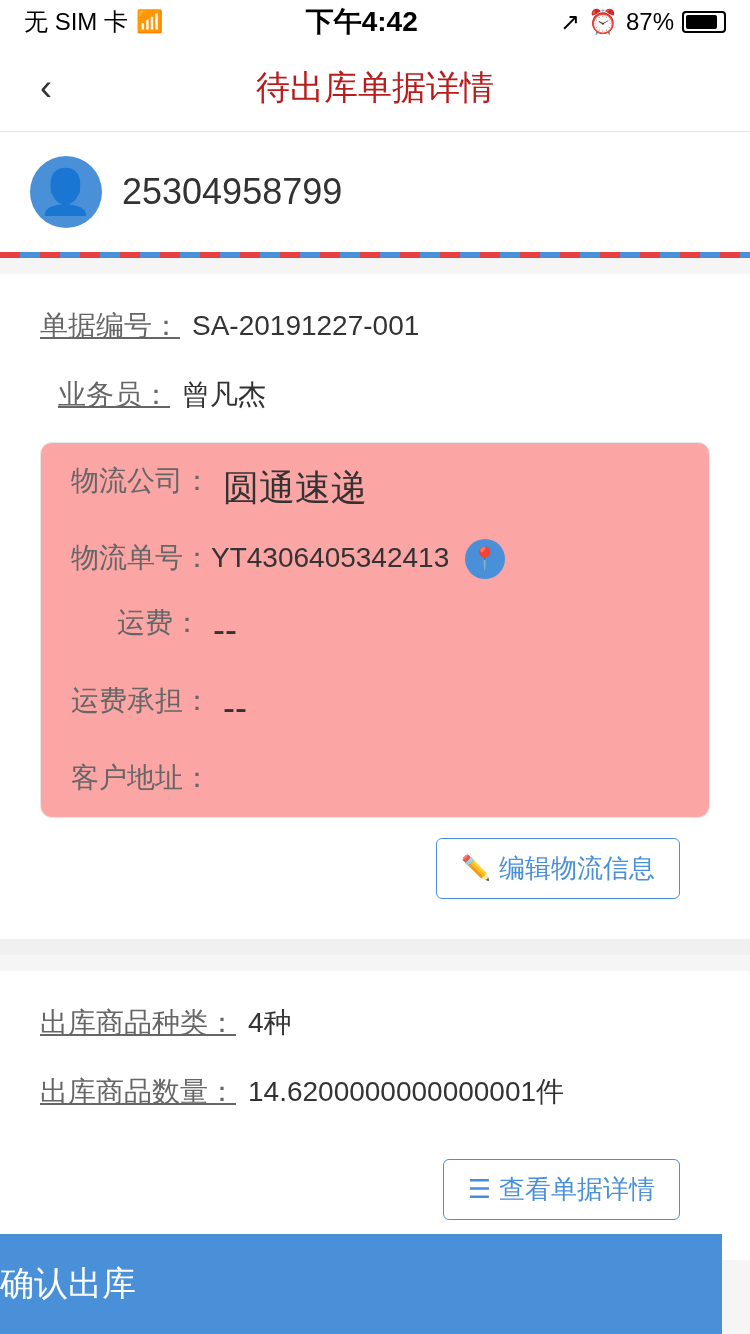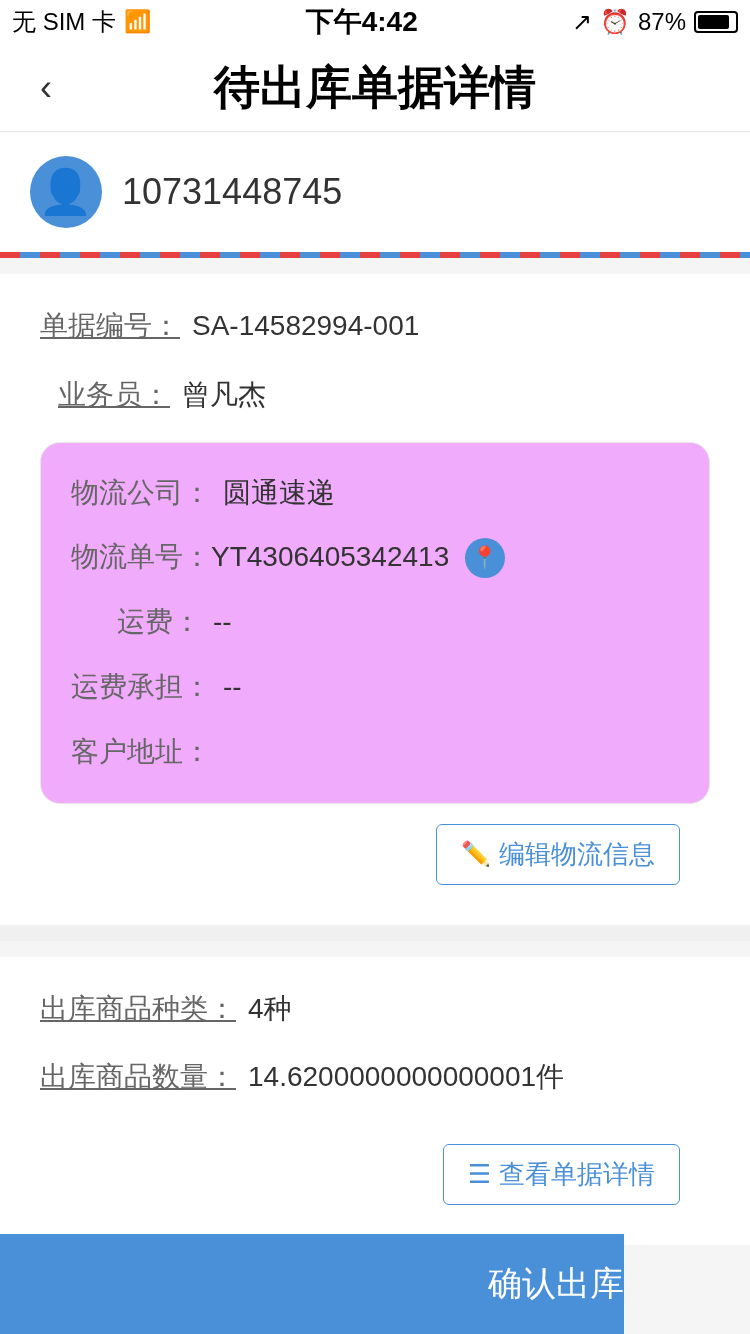--- a/index.html
+++ b/index.html
@@ -14,21 +14,21 @@
       position: relative;
     }
 
     
     .status-bar {
       height: 44px;
       background: #fff;
       display: flex;
       align-items: center;
       justify-content: space-between;
-      padding: 0 12px;
+      padding: 0 24px;
       font-size: 24px;
       color: #000;
     }
     .status-left { display: flex; align-items: center; gap: 8px; }
     .status-center { font-weight: 600; font-size: 28px; }
     .status-right { display: flex; align-items: center; gap: 8px; font-size: 24px; }
     .wifi-icon { font-size: 22px; }
     .battery-bar {
       width: 44px; height: 22px;
       border: 2px solid #000;
@@ -58,23 +58,23 @@
     .nav-back {
       font-size: 36px;
       color: #333;
       cursor: pointer;
       padding: 10px;
     }
     .nav-title {
       position: absolute;
       left: 50%;
       transform: translateX(-50%);
-      font-size: 46px;
-      font-weight: 700;
-      color: #000000;
+      font-size: 34px;
+      font-weight: 400;
+      color: #b91c1c;
     }
 
     
     .phone-header {
       background: #fff;
       padding: 24px 30px;
       display: flex;
       align-items: center;
       gap: 20px;
     }
@@ -132,43 +132,43 @@
     }
     .info-value {
       color: #333;
       font-size: 28px;
       margin-left: 12px;
       flex: 1;
     }
 
     
     .logistics-section {
-      background: #f0abfc;
+      background: #fca5a5;
       border: 1px solid #e8e8e8;
-      border-radius: 20px;
+      border-radius: 12px;
       margin-top: 24px;
-      padding: 28px 30px;
+      padding: 16px 30px;
     }
     .logistics-row {
       display: flex;
       align-items: flex-start;
       margin-bottom: 20px;
       line-height: 1.6;
     }
     .logistics-row:last-child { margin-bottom: 0; gap: 40px; }
     .logistics-label {
       color: #666;
       font-size: 28px;
       min-width: 130px;
       text-align: right;
       flex-shrink: 0;
     }
     .logistics-value {
       color: #333;
-      font-size: 28px;
+      font-size: 36px;
       margin-left: 12px;
       flex: 1;
     }
     .tracking-row {
       display: flex;
       align-items: center;
       text-align: center;
     }
     .tracking-number {
       color: #333;
@@ -232,26 +232,26 @@
       gap: 8px;
       background: #fff;
       cursor: pointer;
     }
 
     
     .confirm-btn-area {
       position: fixed;
       bottom: 0;
       left: 0;
-      width: 624px;
+      width: 722px;
       background: #4a90d9;
       height: 100px;
       display: flex;
       align-items: center;
-      justify-content: flex-end;
+      justify-content: flex-start;
       cursor: pointer;
     }
     .confirm-btn-label {
       color: #fff;
       font-size: 34px;
       font-weight: 500;
     }
   </style>
 </head>
 <body>
@@ -274,29 +274,29 @@
 
 <div class="nav-bar">
   <span class="nav-back">‹</span>
   <span class="nav-title">待出库单据详情</span>
 </div>
 
 <div class="phone-header">
   <div class="avatar">
     <span class="avatar-icon">👤</span>
   </div>
-  <span class="phone-number">10731448745</span>
+  <span class="phone-number">25304958799</span>
 </div>
 
 <div class="dashed-divider"></div>
 
 <div class="section">
   <div class="info-row">
     <span class="info-label">单据编号：</span>
-    <span class="info-value">SA-14582994-001</span>
+    <span class="info-value">SA-20191227-001</span>
   </div>
   <div class="info-row">
     <span class="info-label">业务员：</span>
     <span class="info-value">曾凡杰</span>
   </div>
 
   <div class="logistics-section">
     <div class="logistics-row">
       <span class="logistics-label">物流公司：</span>
       <span class="logistics-value">圆通速递</span>

